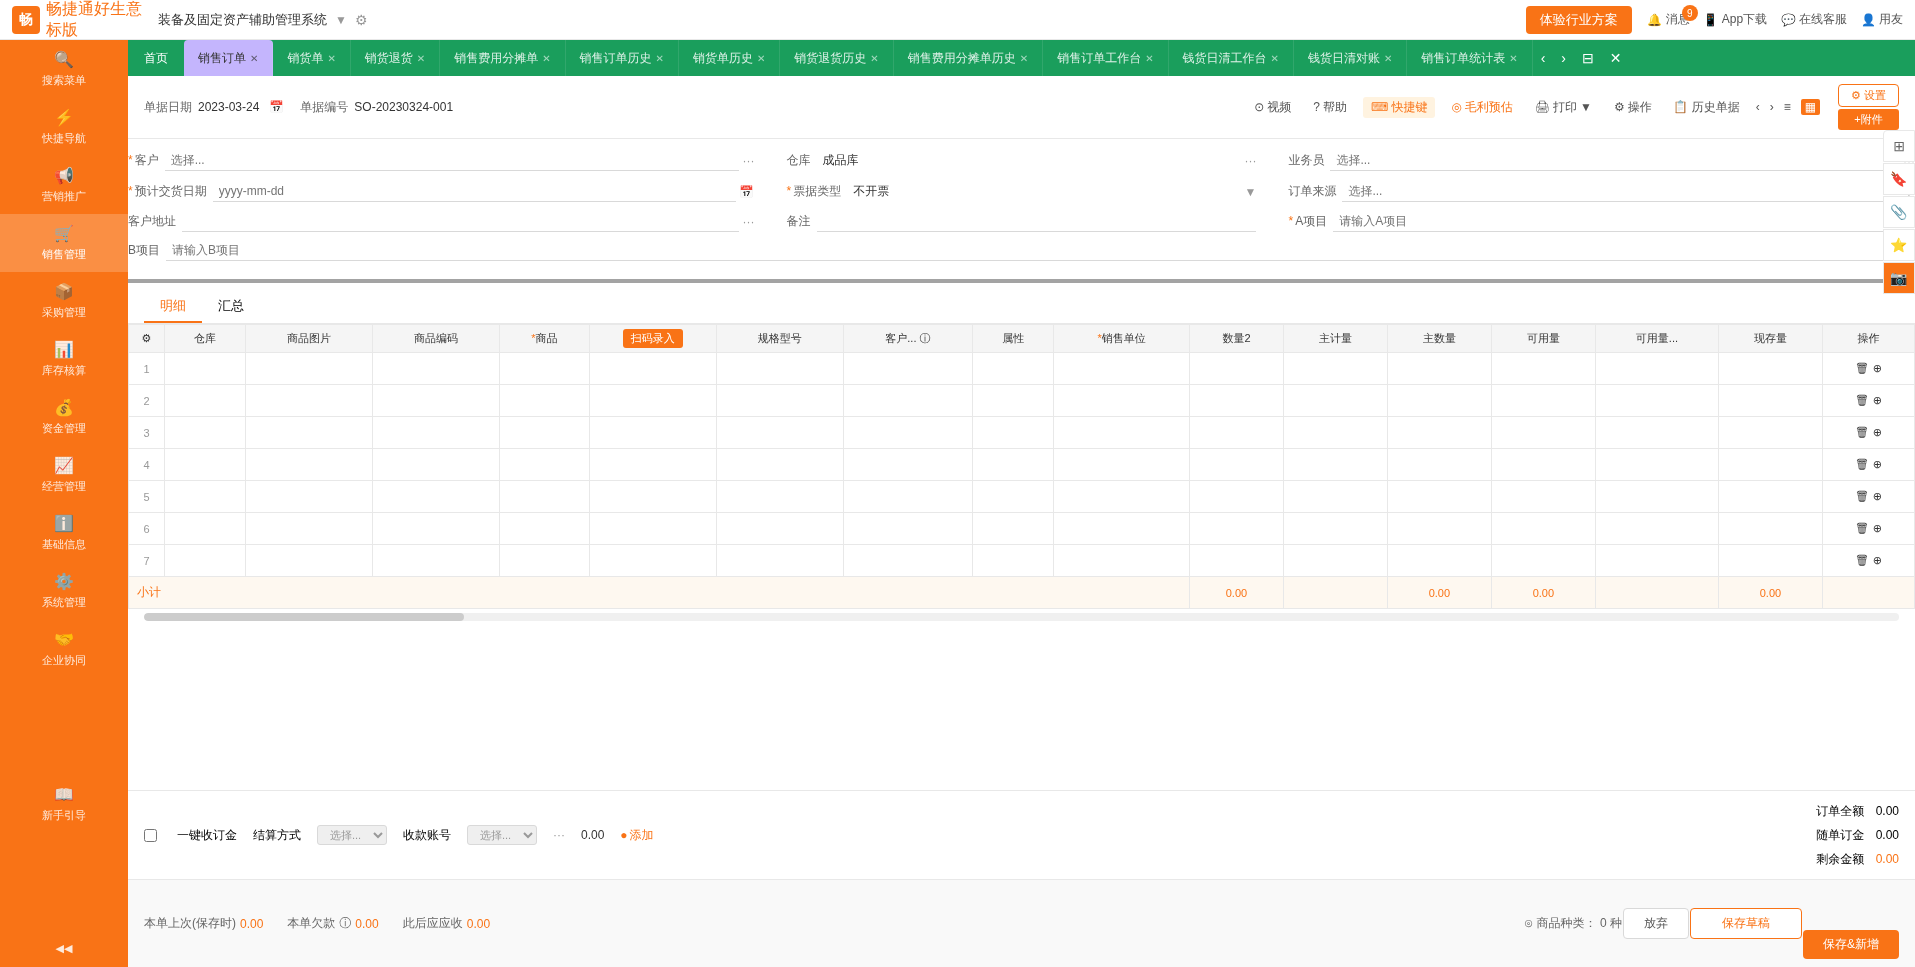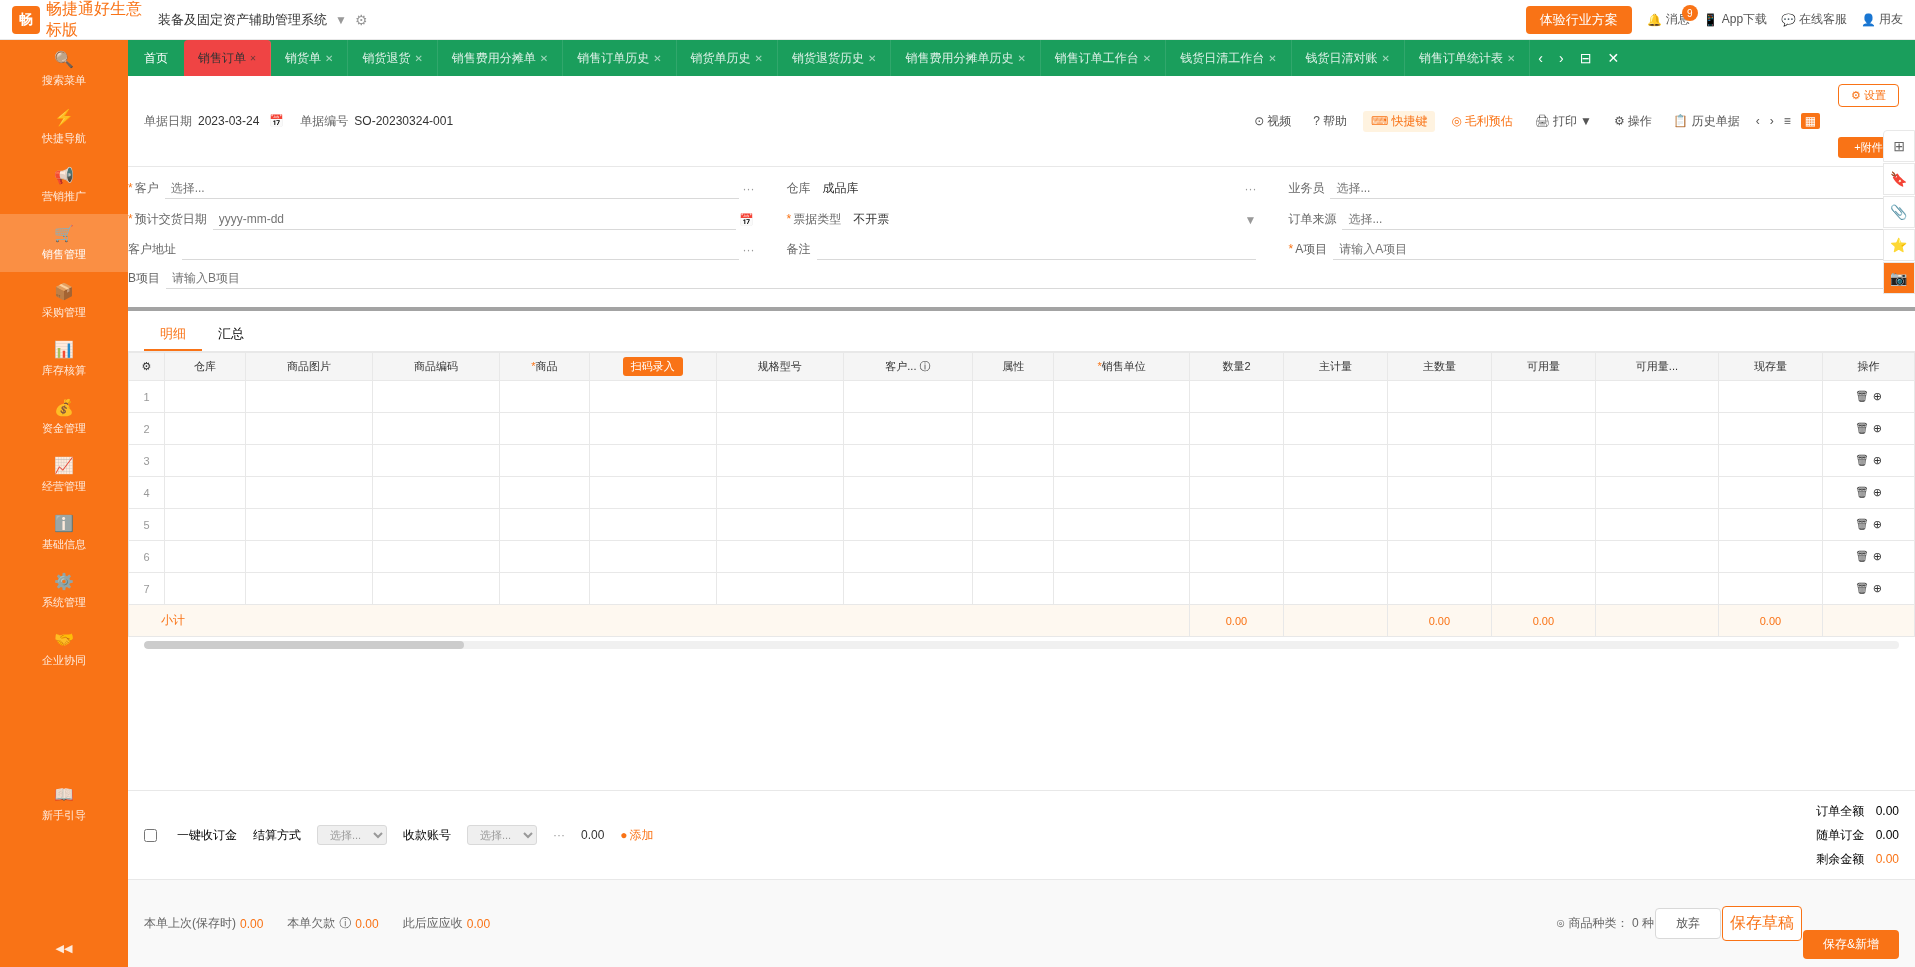--- a/index.html
+++ b/index.html
@@ -26,21 +26,21 @@
     .badge-icon { position: relative; display: inline-flex; align-items: center; gap: 3px; cursor: pointer; }
     .badge { position: absolute; top: -6px; right: -8px; background: #f97316; color: white; border-radius: 50%; width: 16px; height: 16px; font-size: 10px; display: flex; align-items: center; justify-content: center; }
 
     
     .sidebar-item { display: flex; flex-direction: column; align-items: center; padding: 10px 4px; cursor: pointer; color: rgba(255,255,255,0.85); gap: 4px; font-size: 11px; }
     .sidebar-item.active { background: rgba(255,255,255,0.2); color: white; }
     .sidebar-icon { font-size: 16px; }
 
     
     .tab-item { padding: 0 14px; height: 36px; display: flex; align-items: center; color: rgba(255,255,255,0.85); cursor: pointer; white-space: nowrap; font-size: 12px; gap: 4px; border-right: 1px solid rgba(255,255,255,0.1); }
-    .tab-item.active { background: #ef4444; color: #333; border-radius: 4px 4px 0 0; font-family: Liberation Mono, monospace; }
+    .tab-item.active { background: #c4b5fd; color: #333; border-radius: 4px 4px 0 0; }
     .tab-close { font-size: 10px; opacity: 0.7; }
     .tab-nav-btn { color: white; padding: 0 8px; cursor: pointer; font-size: 14px; }
     .tab-home { background: #1a9e5c; color: white; padding: 0 16px; height: 36px; display: flex; align-items: center; font-size: 12px; cursor: pointer; }
 
     
     .page-header { background: white; padding: 8px 16px; display: flex; align-items: center; gap: 16px; border-bottom: 1px solid #e8e8e8; flex-shrink: 0; justify-content: space-between; }
     .header-left { display: flex; align-items: center; gap: 16px; }
     .header-field { display: flex; align-items: center; gap: 6px; font-size: 12px; justify-content: space-between; }
     .header-field label { color: #666; }
     .header-field .value { color: #333; font-weight: 500; }
@@ -82,21 +82,21 @@
     .bottom-value { color: #f97316; }
     .bottom-checkbox { margin-right: 4px; }
     .bottom-select { border: 1px solid #d9d9d9; border-radius: 3px; padding: 2px 8px; font-size: 11px; color: #999; min-width: 60px; }
     .add-btn { color: #f97316; cursor: pointer; display: flex; align-items: center; gap: 2px; }
 
     
     .page-footer { background: #f9f9f9; border-top: 1px solid #e8e8e8; padding: 8px 16px; display: flex; align-items: center; justify-content: space-between; flex-shrink: 0; }
     .footer-left { display: flex; gap: 24px; font-size: 12px; color: #666; }
     .footer-right { display: flex; align-items: center; gap: 1px; }
     .btn-discard { border: 1px solid #d9d9d9; background: white; padding: 6px 20px; border-radius: 4px; cursor: pointer; font-size: 12px; color: #555; }
-    .btn-save-draft { border: 1px solid #f97316; background: white; color: #f97316; padding: 6px 7px; border-radius: 4px; cursor: pointer; font-size: 16px; }
+    .btn-save-draft { border: 1px solid #f97316; background: white; color: #f97316; padding: 6px 31px; border-radius: 4px; cursor: pointer; font-size: 12px; }
     .btn-save-new { background: #f97316; color: white; border: none; padding: 6px 20px; border-radius: 4px; cursor: pointer; font-size: 12px; margin-top: 42px; }
     .product-count { font-size: 12px; color: #666; }
     .right-float-btn { width: 32px; height: 32px; background: white; border: 1px solid #e8e8e8; display: flex; align-items: center; justify-content: center; cursor: pointer; color: #666; font-size: 14px; }
 
     .scrollbar-area { height: 8px; background: #f0f0f0; margin: 4px 16px; border-radius: 4px; overflow: hidden; }
     .scrollbar-thumb { height: 8px; width: 320px; background: #ccc; border-radius: 4px; }
   </style>
 </head>
 <body>
 
@@ -301,21 +301,21 @@
             </div>
             <span style="cursor:pointer;">‹</span>
             <span style="cursor:pointer;">›</span>
             <span style="cursor:pointer;">≡</span>
             <span style="cursor:pointer; background:#f97316; color:white; padding: 1px 4px; border-radius:2px;">▦</span>
             <div style="display:flex; flex-direction:column; gap:2px; margin-left: 8px;">
               <button class="btn-save-draft" style="padding:3px 12px; font-size:11px;">
                 <span>⚙</span>
                 <span>设置</span>
               </button>
-              <button style="background:#f97316; color:white; border:none; padding:3px 12px; border-radius:3px; font-size:11px; cursor:pointer;margin-top:28px;">+附件</button>
+              <button style="background:#f97316; color:white; border:none; padding:3px 12px; border-radius:3px; font-size:11px; cursor:pointer;">+附件</button>
             </div>
           </div>
         </div>
 
         <div class="form-area">
 
           <div class="form-row">
             <div class="form-field" style="flex:2;">
               <label class="required">客户</label>
               <input class="form-input" type="text" placeholder="选择..." style="">
@@ -575,21 +575,21 @@
                 <td></td>
                 <td>
                   <div class="row-actions">
                     <span>🗑</span>
                     <span>⊕</span>
                   </div>
                 </td>
               </tr>
 
               <tr class="subtotal-row">
-                <td colspan="10" style="text-align:left; padding-left:32px;">
+                <td colspan="10" style="text-align:left; padding-left:8px;">
                   <span class="subtotal-label">小计</span>
                 </td>
                 <td class="subtotal-value">0.00</td>
                 <td></td>
                 <td class="subtotal-value">0.00</td>
                 <td class="subtotal-value">0.00</td>
                 <td></td>
                 <td class="subtotal-value">0.00</td>
                 <td></td>
               </tr>

